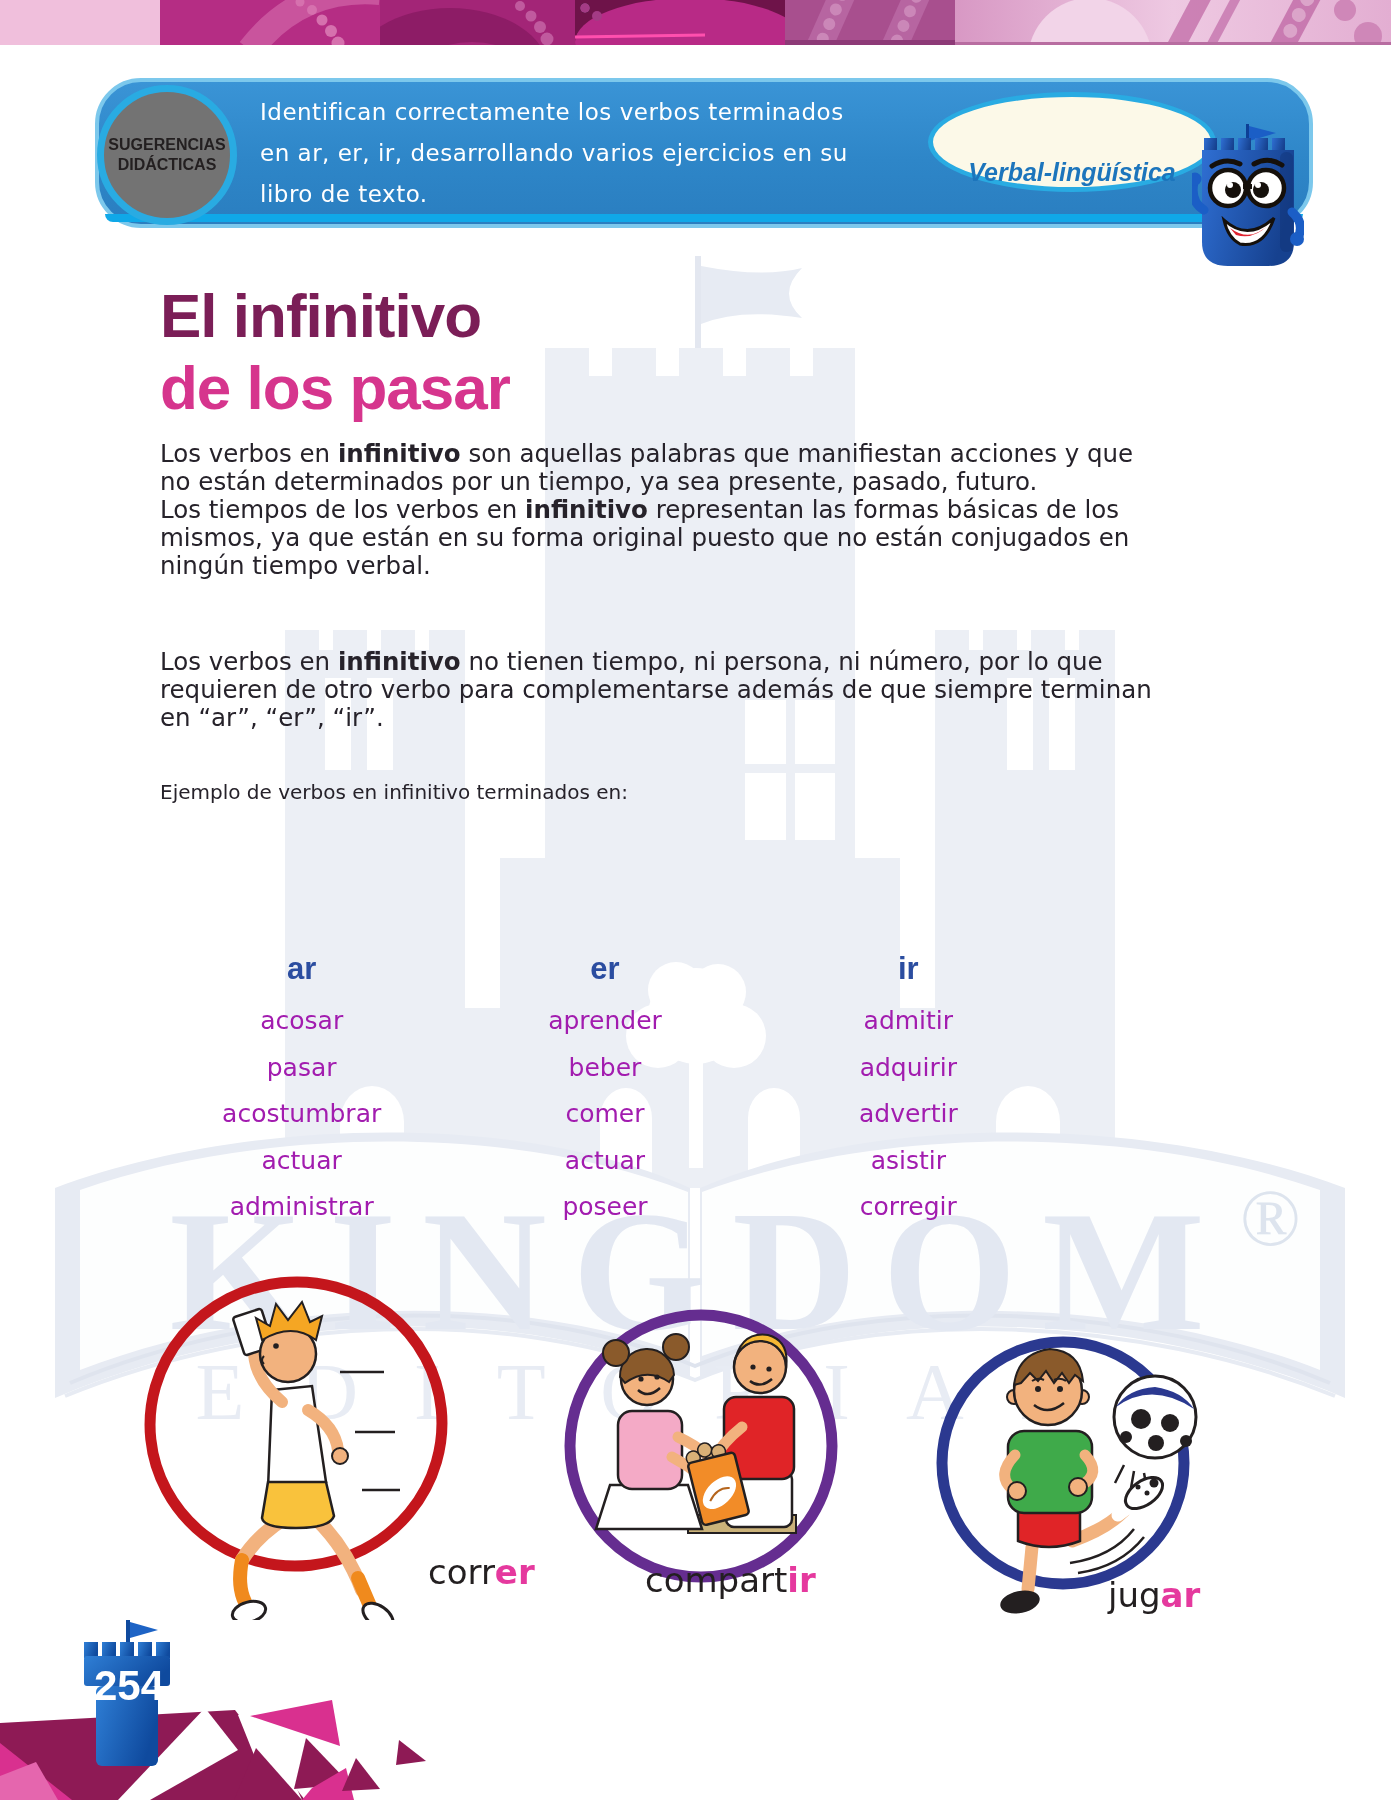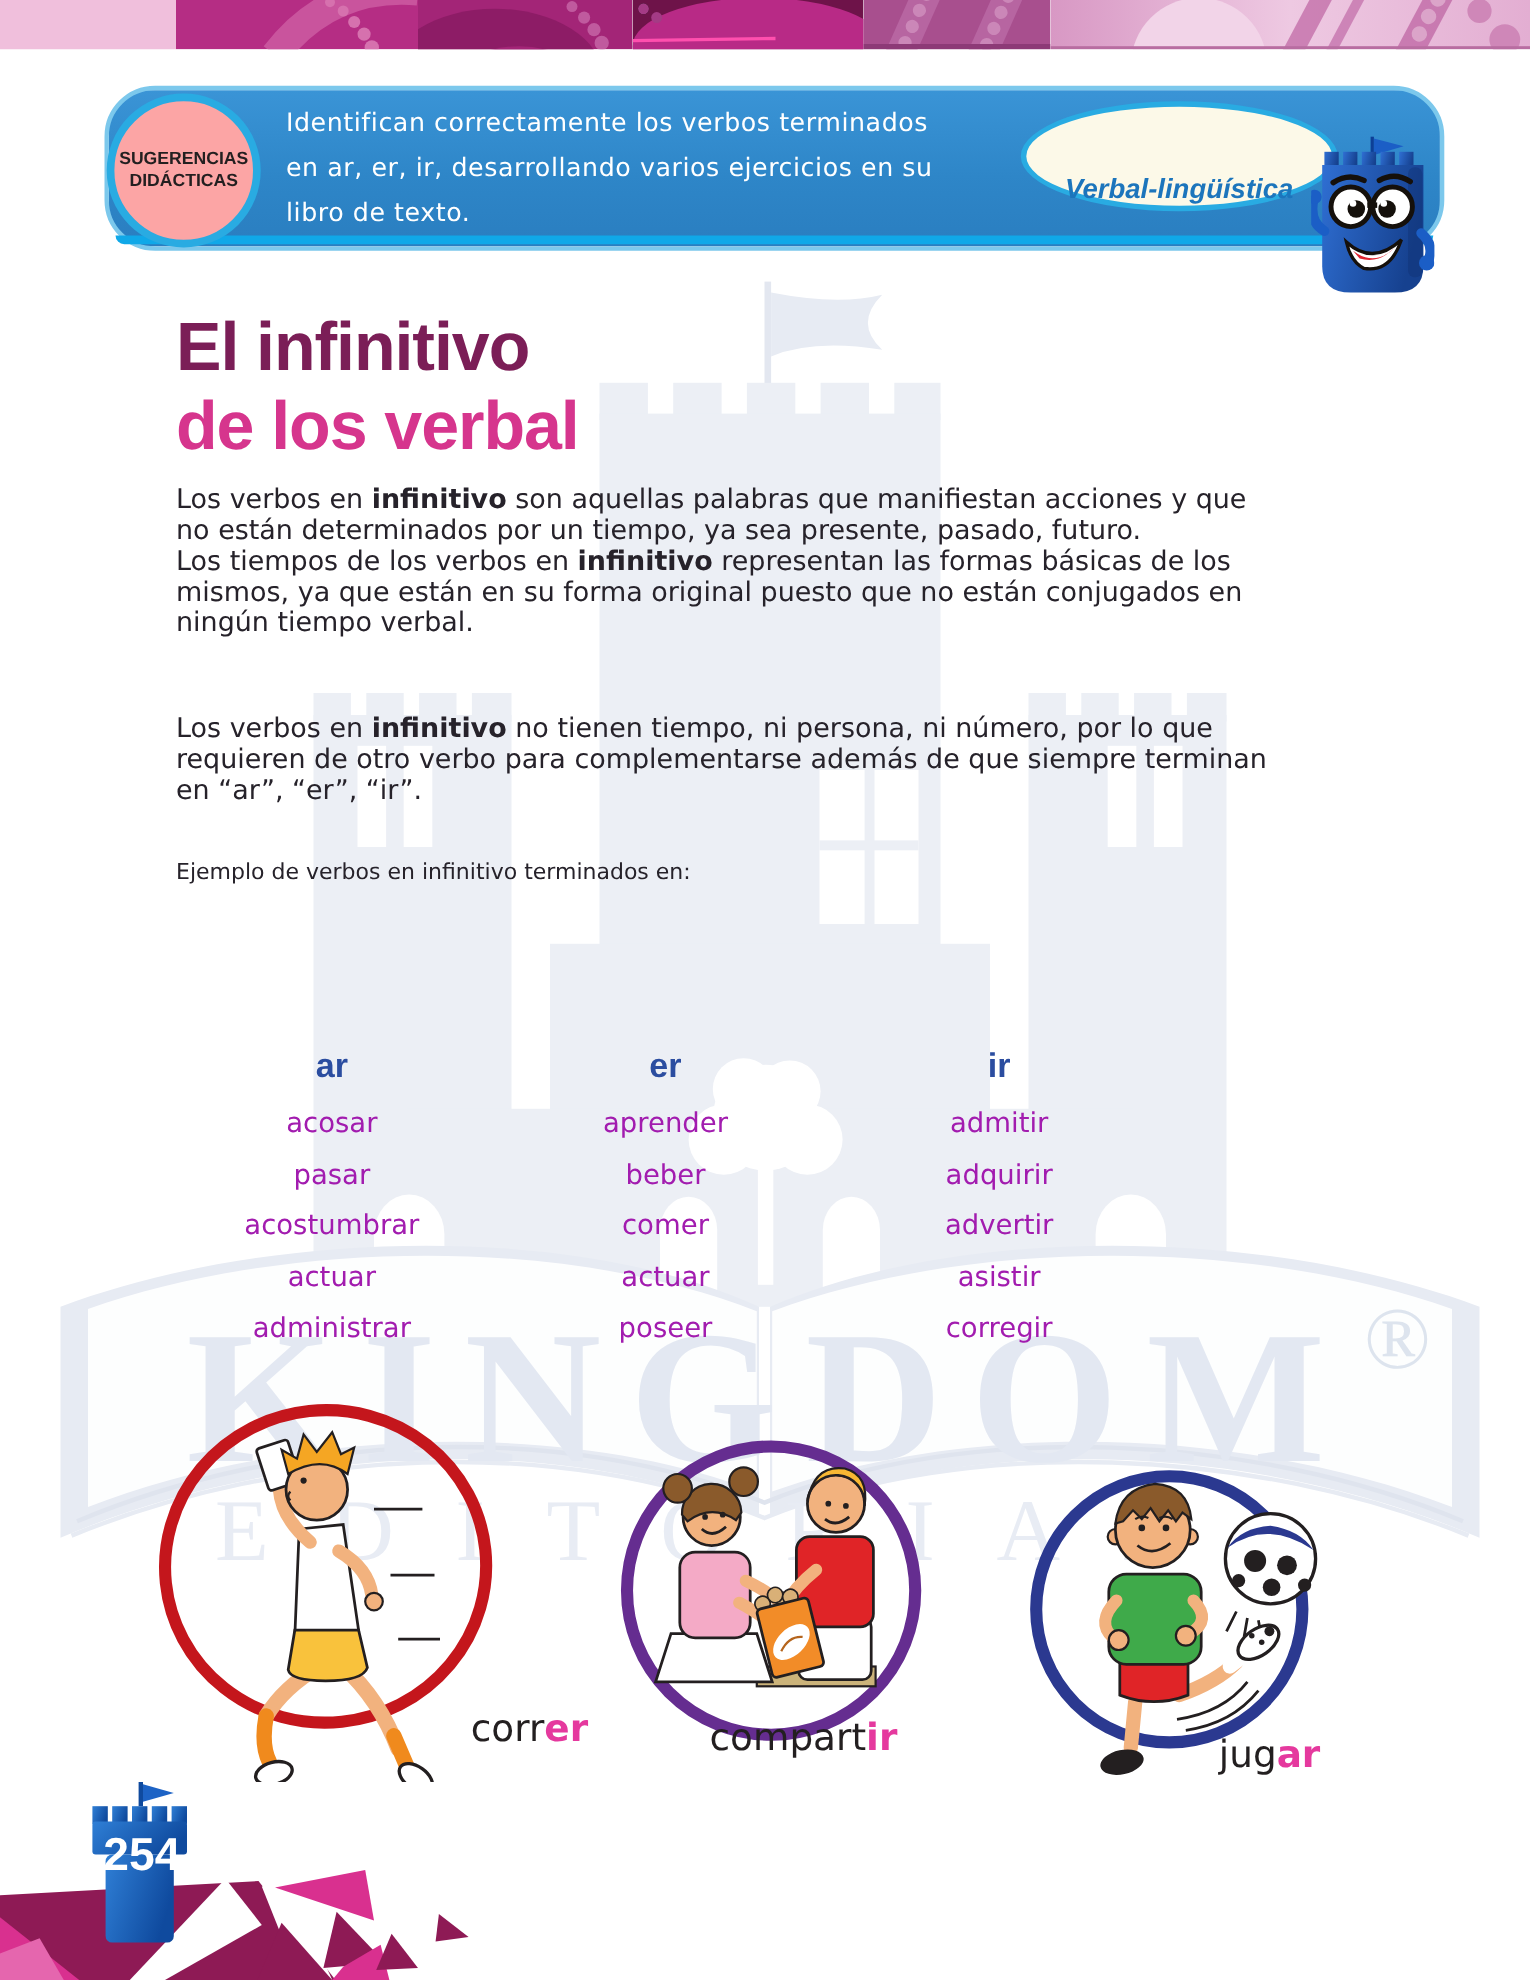--- a/index.html
+++ b/index.html
@@ -20,21 +20,21 @@
   .wm-reg{left:1240px;top:1178px;font-family:"Liberation Serif",serif;
           font-size:80px;color:#dde4ee;line-height:1;}
 
   
   .header-pill{left:95px;top:78px;width:1218px;height:150px;border-radius:46px;
                background:linear-gradient(180deg,#3a94d6 0%,#2e86c8 55%,#2a7ec0 100%);
                border:4px solid #7cc8ec;box-sizing:border-box;}
   .header-pill::after{content:"";position:absolute;left:6px;right:6px;bottom:2px;height:8px;
                background:#10a8e8;border-radius:0 0 40px 40px;}
   .badge-circle{left:97px;top:85px;width:140px;height:140px;border-radius:50%;
-                background:#fca5a5;border:7px solid #29abe2;box-sizing:border-box;
+                background:#737373;border:7px solid #29abe2;box-sizing:border-box;
                 display:flex;flex-direction:column;align-items:center;justify-content:center;
                 text-align:center;font-family:"Liberation Sans",sans-serif;
                 font-weight:bold;font-size:16px;line-height:20px;color:#231f20;}
   .header-objective{left:260px;top:92px;width:680px;color:#fff;
                 font-size:23px;line-height:41px;letter-spacing:.5px;}
   .intelligence-oval{left:928px;top:92px;width:288px;height:100px;border-radius:50%;
                 background:#fcf9e8;border:5px solid #29abe2;box-sizing:border-box;
                 display:flex;align-items:flex-end;justify-content:center;}
   .intelligence-oval span{font-family:"Liberation Sans",sans-serif;font-weight:bold;
                 font-style:italic;font-size:25px;color:#1c75bc;}
@@ -270,21 +270,21 @@
         <circle cx="69" cy="66" r="8" fill="#15100b"></circle>
       <circle cx="38" cy="61" r="3" fill="#fff"></circle>
         <circle cx="66" cy="61" r="3" fill="#fff"></circle>
       <path d="M32,96 Q56,118 82,94 Q72,124 48,120 Q36,114 32,96 Z" fill="#fff" stroke="#15100b" stroke-width="3"></path>
       <path d="M38,104 Q58,119 76,101 Q62,116 44,111 Z" fill="#e02430"></path>
     </svg>
   </div>
 
   <div class="abs title">
     <div class="t1">El infinitivo</div>
-    <div class="t2">de los verbal</div>
+    <div class="t2">de los pasar</div>
   </div>
 
   <div class="abs para para-1">Los verbos en <b>infinitivo</b> son aquellas palabras que manifiestan acciones y que<br>no están determinados por un tiempo, ya sea presente, pasado, futuro.<br>Los tiempos de los verbos en <b>infinitivo</b> representan las formas básicas de los<br>mismos, ya que están en su forma original puesto que no están conjugados en<br>ningún tiempo verbal.</div>
   <div class="abs para para-2">Los verbos en <b>infinitivo</b> no tienen tiempo, ni persona, ni número, por lo que<br>requieren de otro verbo para complementarse además de que siempre terminan<br>en “ar”, “er”, “ir”.</div>
   <div class="abs examples-heading">Ejemplo de verbos en infinitivo terminados en:</div>
 
   <div class="abs verb-table">
       <div class="verb-col">
         <div class="verb-ending">ar</div>
         <div class="verb">acosar</div>

